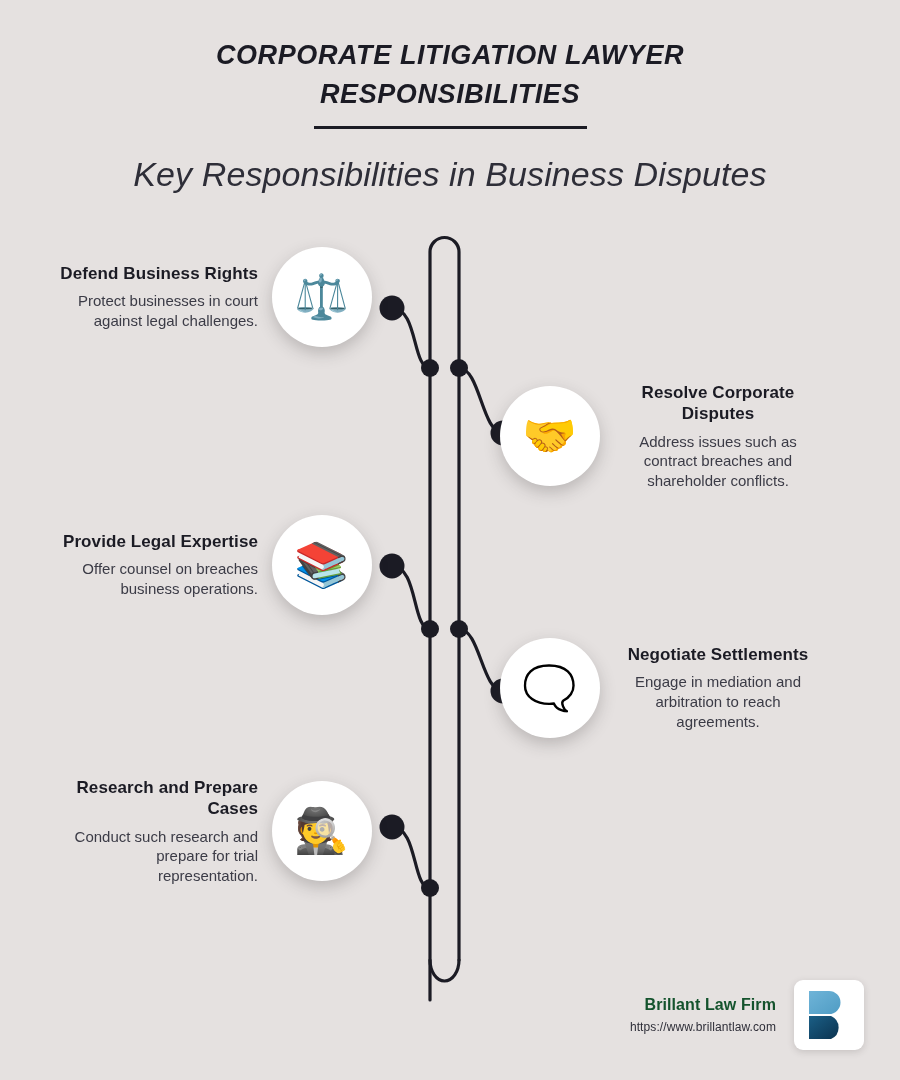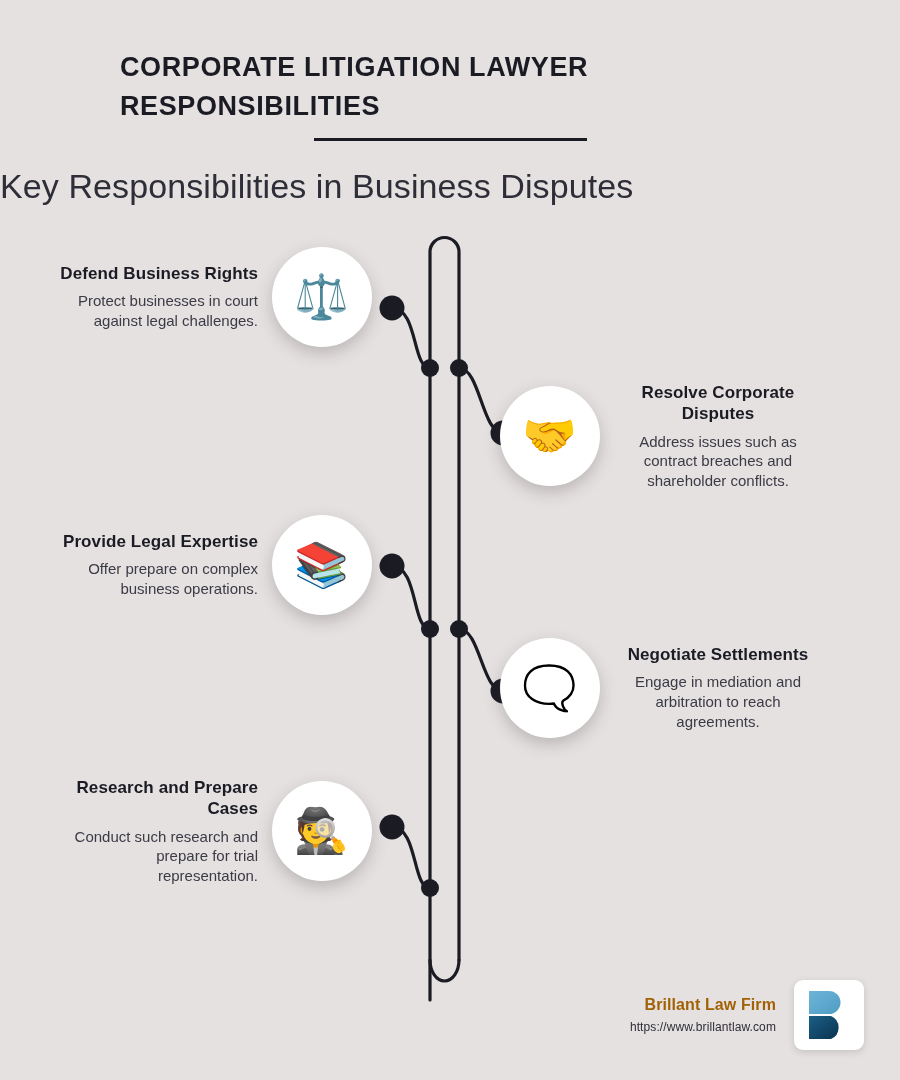--- a/index.html
+++ b/index.html
@@ -8,21 +8,23 @@
     width: 900px;
     height: 1080px;
     background: #e5e1e0;
     font-family: "Liberation Sans", sans-serif;
     position: relative;
     overflow: hidden;
   }
 
   
   .header {
-    padding-top: 48px;
+    padding-top: 36px;
+    text-align: center;
+    font-style: italic;
   }
   .title {
     font-size: 27px;
     font-weight: bold;
     letter-spacing: 0.6px;
     color: #1b1b24;
     line-height: 1.45;
     text-transform: uppercase;
     padding: 0 120px;
   }
@@ -104,21 +106,21 @@
     right: 36px;
     bottom: 30px;
     display: flex;
     align-items: center;
     gap: 18px;
   }
   .footer-text { text-align: right; }
   .firm-name {
     font-size: 16px;
     font-weight: bold;
-    color: #a16207;
+    color: #14532d;
     letter-spacing: 0.1px;
   }
   .firm-url {
     margin-top: 6px;
     font-size: 12px;
     color: #2e2e38;
     letter-spacing: 0.1px;
   }
   .logo-box {
     width: 70px;
@@ -190,21 +192,21 @@
   </div>
   <div class="item-text">
     <div class="item-title">Resolve Corporate Disputes</div>
     <div class="item-desc">Address issues such as contract breaches and shareholder conflicts.</div>
   </div>
 </div>
 
 <div class="item left" id="row-2">
   <div class="item-text">
     <div class="item-title">Provide Legal Expertise</div>
-    <div class="item-desc">Offer prepare on complex business operations.</div>
+    <div class="item-desc">Offer counsel on breaches business operations.</div>
   </div>
   <div class="icon-circle">
     <span>📚</span>
   </div>
 </div>
 
 <div class="item right" id="row-3">
   <div class="icon-circle">
     <span>🗨️</span>
   </div>

